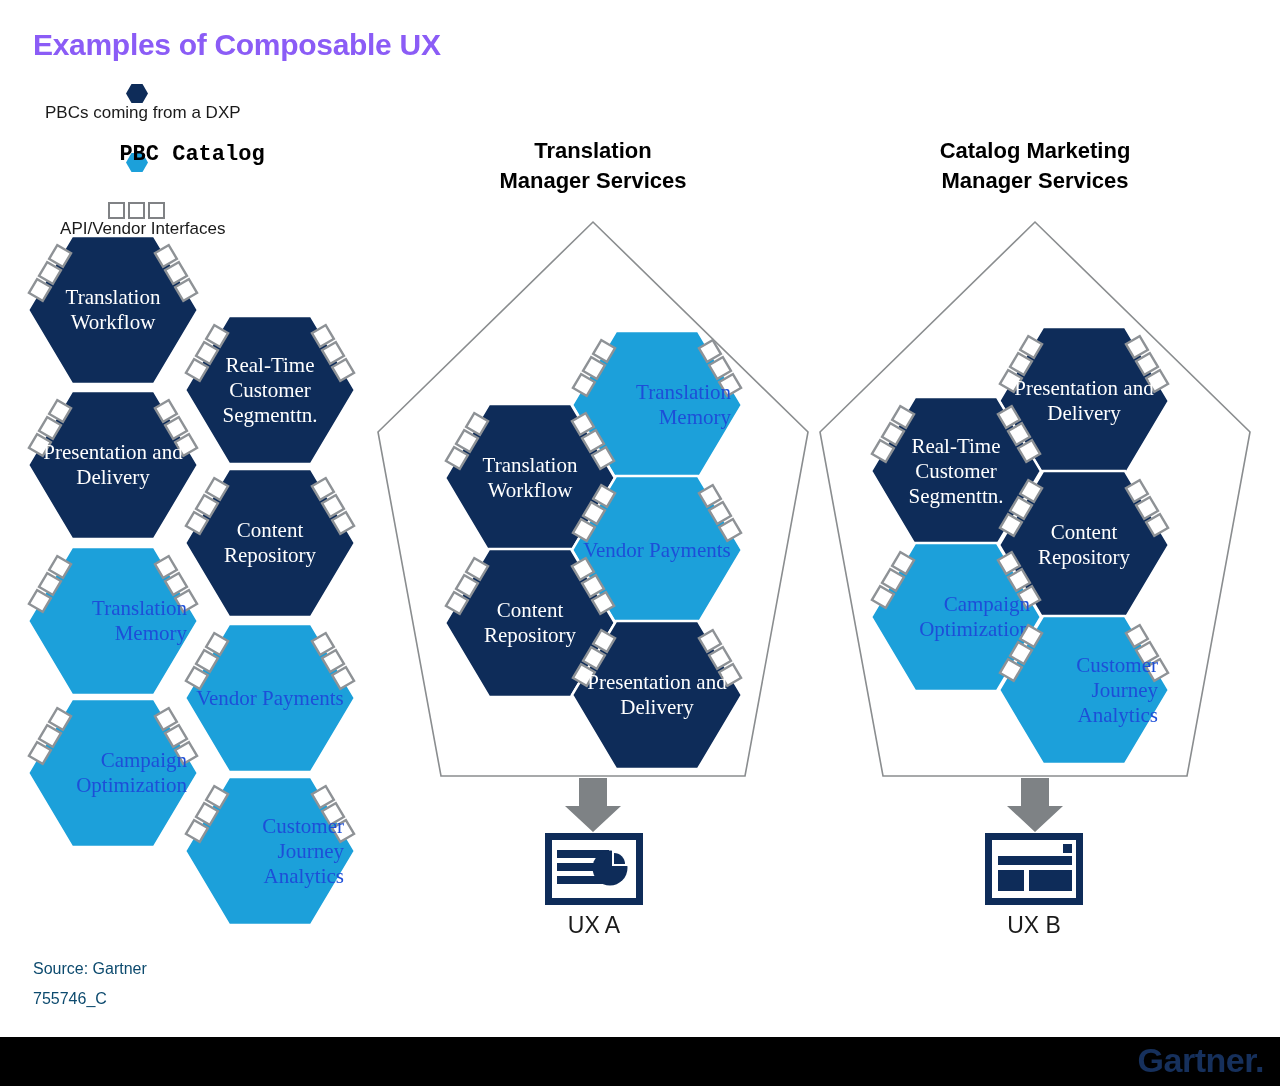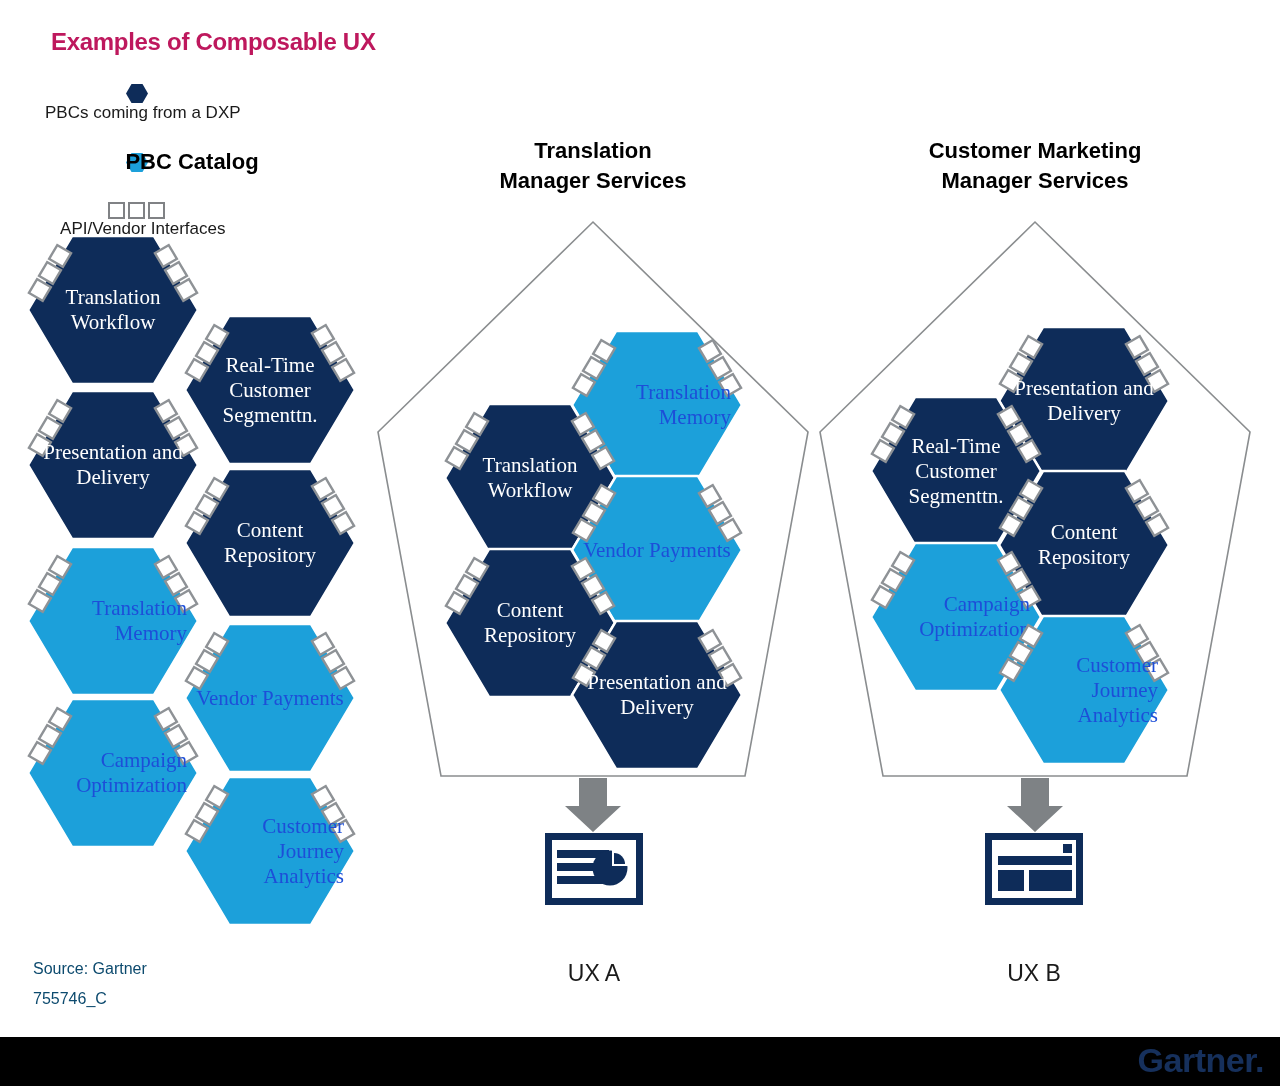--- a/index.html
+++ b/index.html
@@ -1,33 +1,33 @@
 <!DOCTYPE html>
 <html style="--c-dxp: #0E2C59; --c-other: #1CA0DA; --c-logo: #16305C;"><head>
 <meta charset="utf-8">
 <style>
   html,body{margin:0;padding:0;background:#fff;}
   .canvas{
     position:relative;width:1280px;height:1086px;background:#fff;overflow:hidden;
     font-family:"Liberation Sans",sans-serif;color:#000;
   }
   .title{
-    position:absolute;left:51px;top:28px;font-size:24px;font-weight:800;
-    letter-spacing:-0.3px;color:#be185d;
+    position:absolute;left:33px;top:28px;font-size:30px;font-weight:800;
+    letter-spacing:-0.3px;color:#8b5cf6;
   }
   
   .legend{position:absolute;left:33px;top:84px;display:flex;align-items:center;font-size:17px;color:#1a1a1a;flex-direction:column;}
   .legend .lg-label{margin-left:12px;white-space:nowrap;}
   .legend .lg-gap{width:30px;flex:0 0 30px;}
   .lg-swatch{width:22px;height:19px;display:inline-block;}
   .api-squares{display:inline-flex;gap:3px;}
   .api-squares span{width:13px;height:13px;background:#fff;border:2.5px solid #808285;display:inline-block;}
   
   .col-heading{position:absolute;text-align:center;font-size:22px;font-weight:800;line-height:30px;color:#000;}
-  .h-catalog{left:27px;width:330px;top:147px;}
+  .h-catalog{left:27px;width:330px;top:140px;font-family:Liberation Mono, monospace;}
   .h-loc{left:443px;width:300px;top:136px;}
   .h-dmm{left:885px;width:300px;top:136px;}
   
   .bg{position:absolute;left:0;top:0;}
   .house{fill:#ffffff;stroke:#8a8d8f;stroke-width:1.6px;}
   .flow-arrow{fill:#7e8285;}
   
   .hex{position:absolute;width:170px;height:148px;font-family:Liberation Serif, serif;}
   .hex svg{position:absolute;left:0;top:0;overflow:visible;}
   .hex-shape{stroke:#ffffff;stroke-width:2.5px;}
@@ -38,21 +38,21 @@
     position:absolute;left:11px;right:11px;top:0;bottom:0;
     display:flex;align-items:center;justify-content:center;text-align:center;
     font-size:21px;line-height:25px;
   }
   .hex-dxp .hex-label{color:#ffffff;}
   .hex-other .hex-label{color:#1d4ed8;text-align:right;}
   
   .ux-icon{position:absolute;}
   .ux-navy{fill:var(--c-dxp,#0E2C59);}
   .ux-frame{fill:#fff;stroke:var(--c-dxp,#0E2C59);stroke-width:7px;}
-  .ux-label{position:absolute;width:120px;text-align:center;font-size:23px;color:#1a1a1a;margin-top:48px;}
+  .ux-label{position:absolute;width:120px;text-align:center;font-size:23px;color:#1a1a1a;}
   
   .source-line{position:absolute;left:33px;font-size:16px;color:#0c4a6e;}
   .src1{top:960px;}
   .src2{top:990px;}
   .footer-bar{position:absolute;left:0;bottom:0;width:1280px;height:49px;background:#000;}
   .logo{
     position:absolute;right:16px;top:50%;transform:translateY(-54%);
     font-size:34px;font-weight:bold;letter-spacing:-0.5px;color:var(--c-logo,#16305C);
     font-family:"Liberation Sans",sans-serif;
   }
@@ -81,21 +81,21 @@
       </span>
     <span class="lg-label">API/Vendor Interfaces</span>
   </div>
 
   <div class="col-heading h-catalog">PBC Catalog</div>
   <div class="col-heading h-loc">
     <span style="display:block">Translation</span>
     <span style="display:block">Manager Services</span>
   </div>
   <div class="col-heading h-dmm">
-    <span style="display:block">Customer Marketing</span>
+    <span style="display:block">Catalog Marketing</span>
     <span style="display:block">Manager Services</span>
   </div>
 
   <svg class="bg" width="1280" height="1086" viewBox="0 0 1280 1086">
     <polygon class="house" points="378,432 593,222 808,432 745,776 441,776"></polygon>
     <polygon class="house" points="820,432 1035,222 1250,432 1187,776 883,776"></polygon>
     <polygon class="flow-arrow" points="579,778 607,778 607,806 621,806 593,832 565,806 579,806"></polygon>
     <polygon class="flow-arrow" points="1021,778 1049,778 1049,806 1063,806 1035,832 1007,806 1021,806"></polygon>
   </svg>
 

